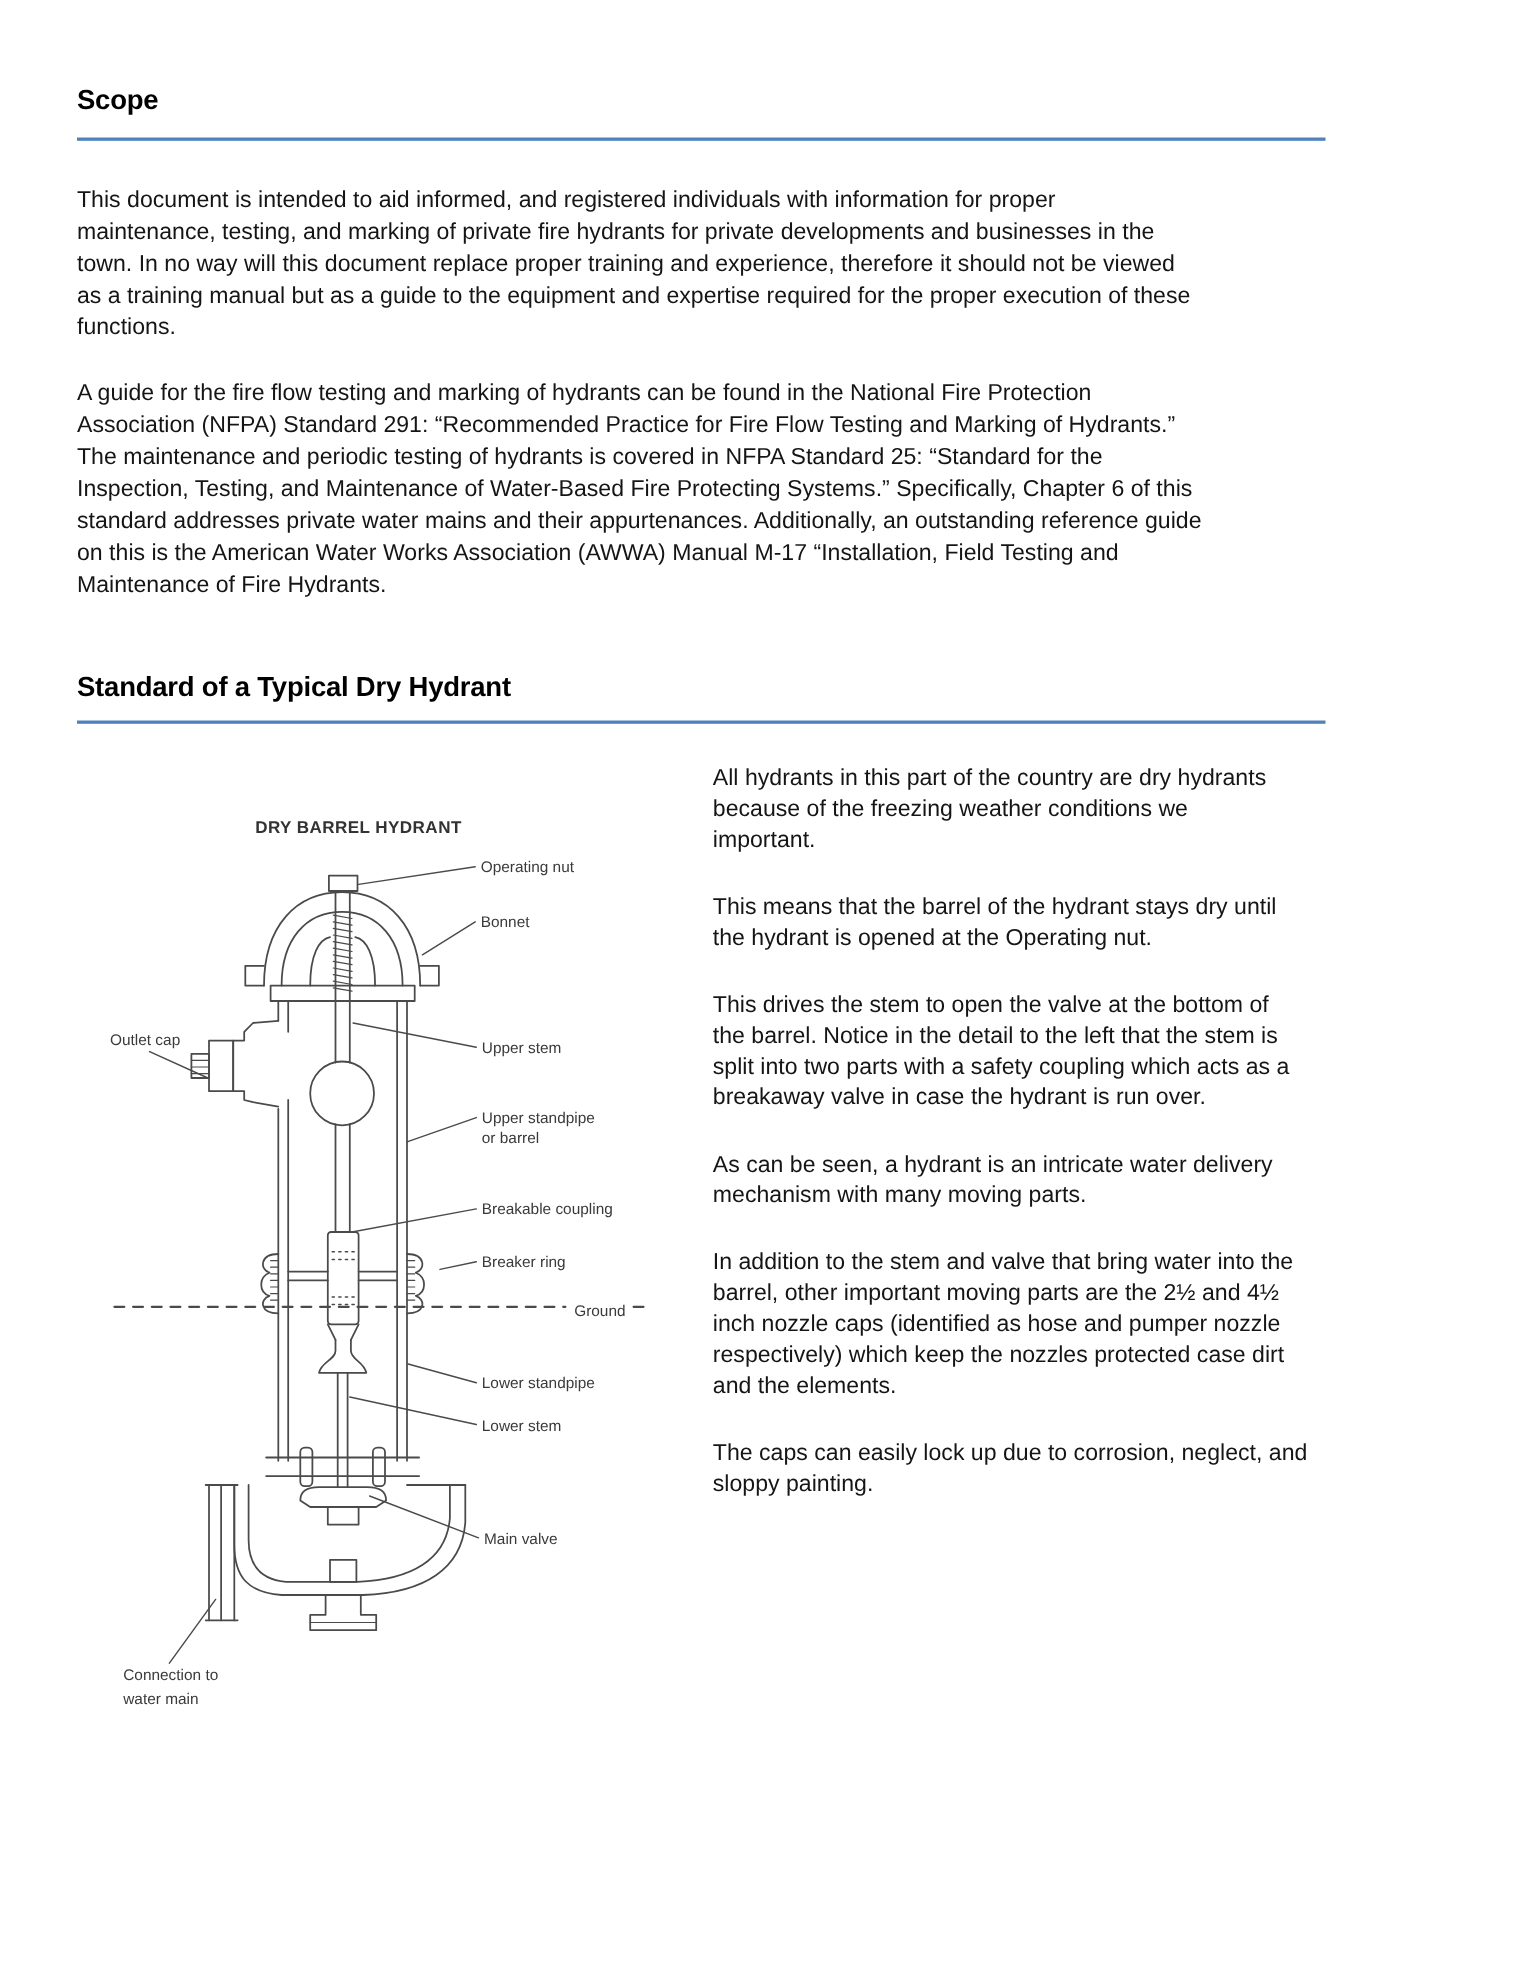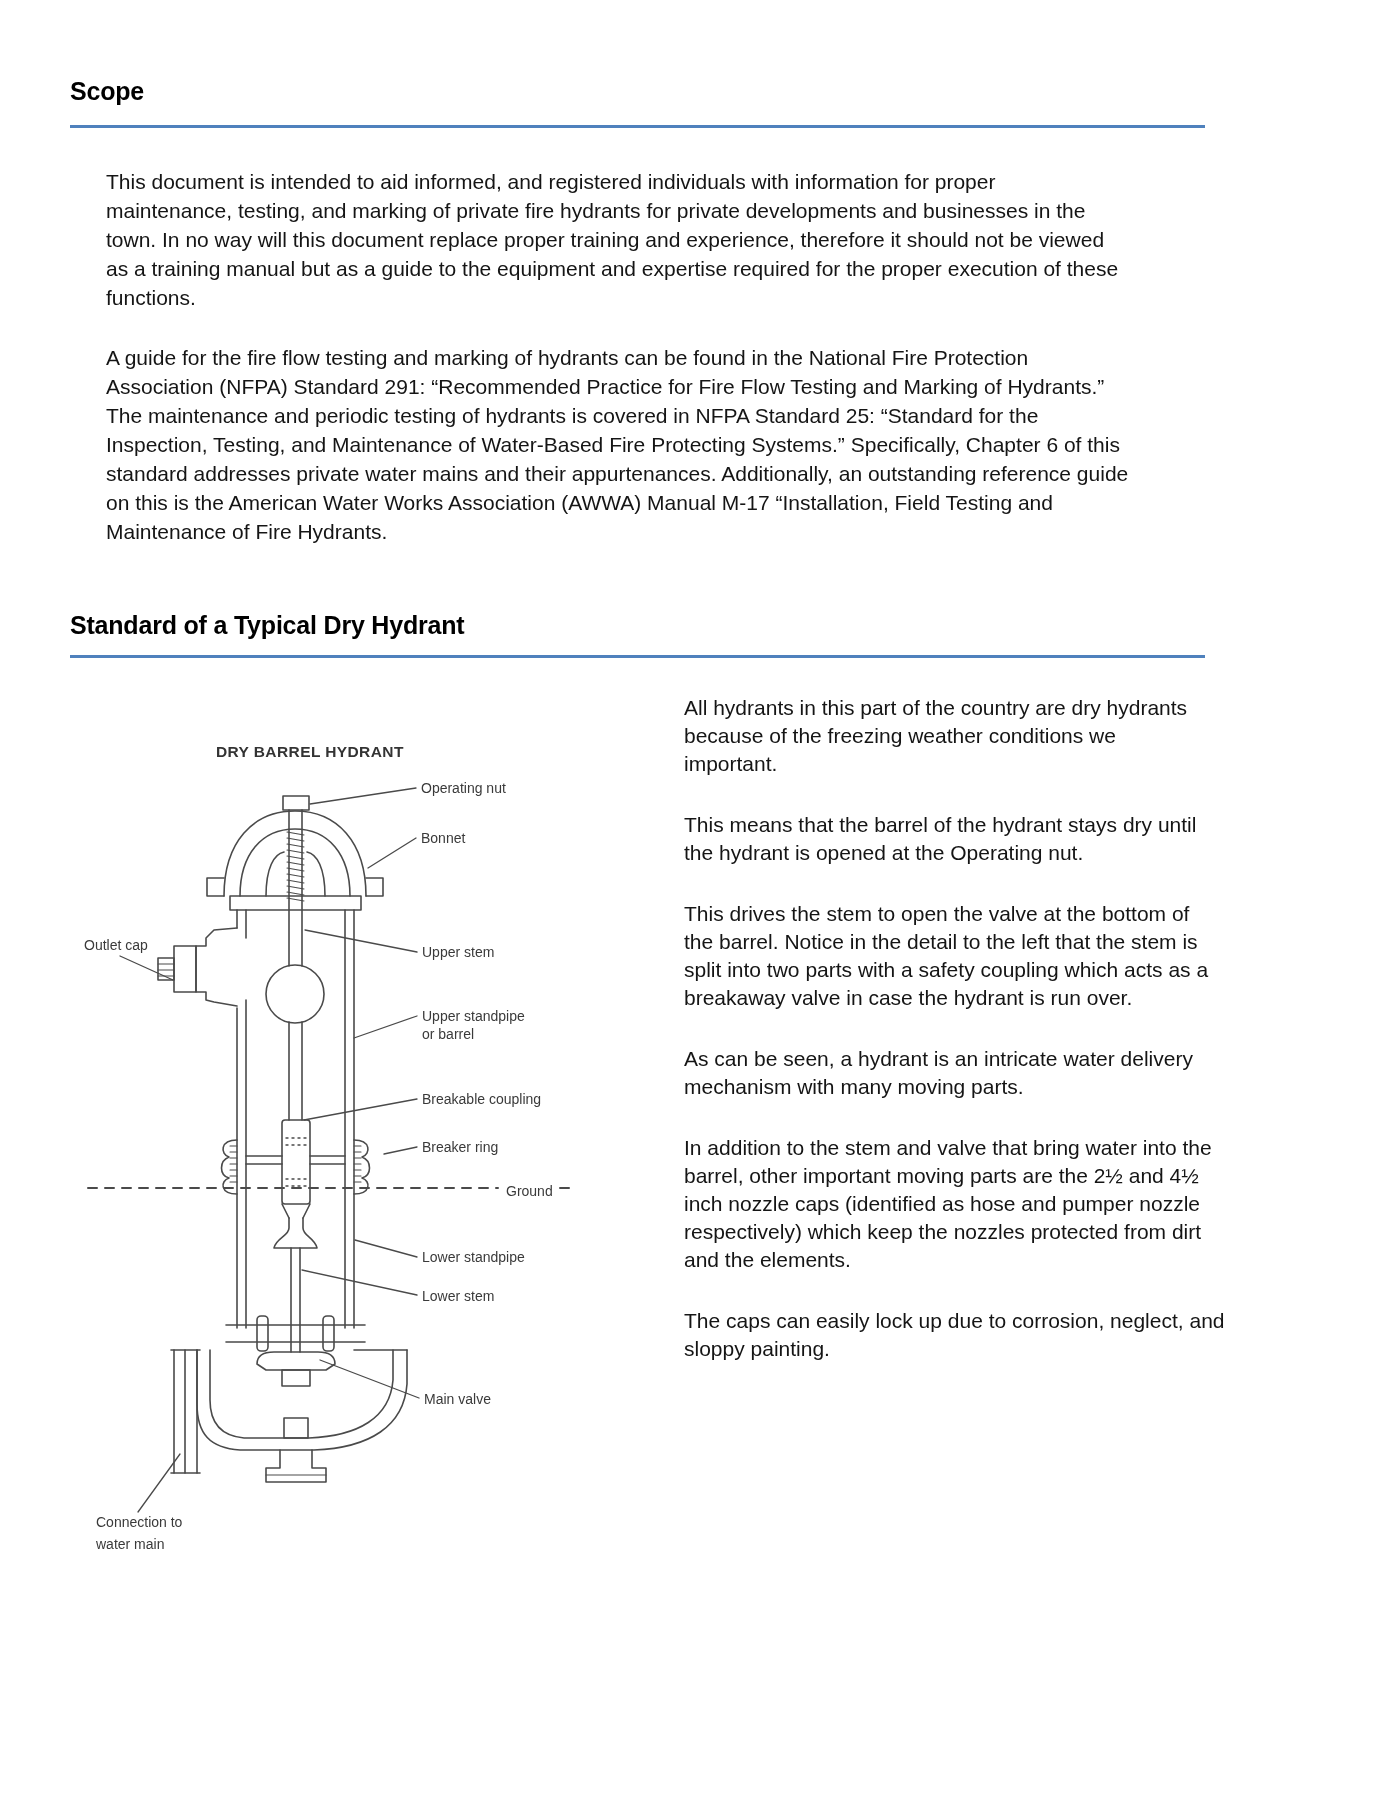--- a/index.html
+++ b/index.html
@@ -22,27 +22,27 @@
   }
   .heading-scope{top:76px;}
   .heading-anatomy{top:610px;}
   .rule{
     position:absolute;left:70px;width:1135px;height:3px;
     background:var(--heading-rule);
   }
   .rule-scope{top:125px;}
   .rule-anatomy{top:655px;}
   .para{font-size:21px;line-height:29px;}
-  .para > div{white-space:nowrap;margin-left:36px;}
+  .para > div{white-space:nowrap;}
   .p-scope1{position:absolute;left:70px;top:167px;}
   .p-scope2{position:absolute;left:70px;top:343px;}
   .rightcol{position:absolute;left:648px;top:694px;width:680px;}
   .rightcol .para{line-height:28px;margin:0 0 33px 0;}
   .fig{
-    position:absolute;left:74px;top:628px;width:500px;height:1040px;
+    position:absolute;left:90px;top:628px;width:500px;height:1040px;
   }
   .fig svg{display:block;width:100%;height:100%;}
   .fig path,.fig line,.fig rect,.fig circle{
     stroke:var(--diagram-ink);fill:none;
     stroke-width:1.6;stroke-linecap:round;stroke-linejoin:round;
   }
   .fig .leader{stroke-width:1.3;}
   .fig .dash{stroke-dasharray:9 8;stroke-width:2;}
   .fig .dots{stroke-dasharray:2 4;stroke-width:1.4;}
   .fig .thin{stroke-width:1.1;}
@@ -213,21 +213,21 @@
         <div>breakaway valve in case the hydrant is run over.</div>
       </div>
     <div class="para">
         <div>As can be seen, a hydrant is an intricate water delivery</div>
         <div>mechanism with many moving parts.</div>
       </div>
     <div class="para">
         <div>In addition to the stem and valve that bring water into the</div>
         <div>barrel, other important moving parts are the 2½ and 4½</div>
         <div>inch nozzle caps (identified as hose and pumper nozzle</div>
-        <div>respectively) which keep the nozzles protected from dirt</div>
+        <div>respectively) which keep the nozzles protected case dirt</div>
         <div>and the elements.</div>
       </div>
     <div class="para">
         <div>The caps can easily lock up due to corrosion, neglect, and</div>
         <div>sloppy painting.</div>
       </div>
   </div>
 
 </div>
 

